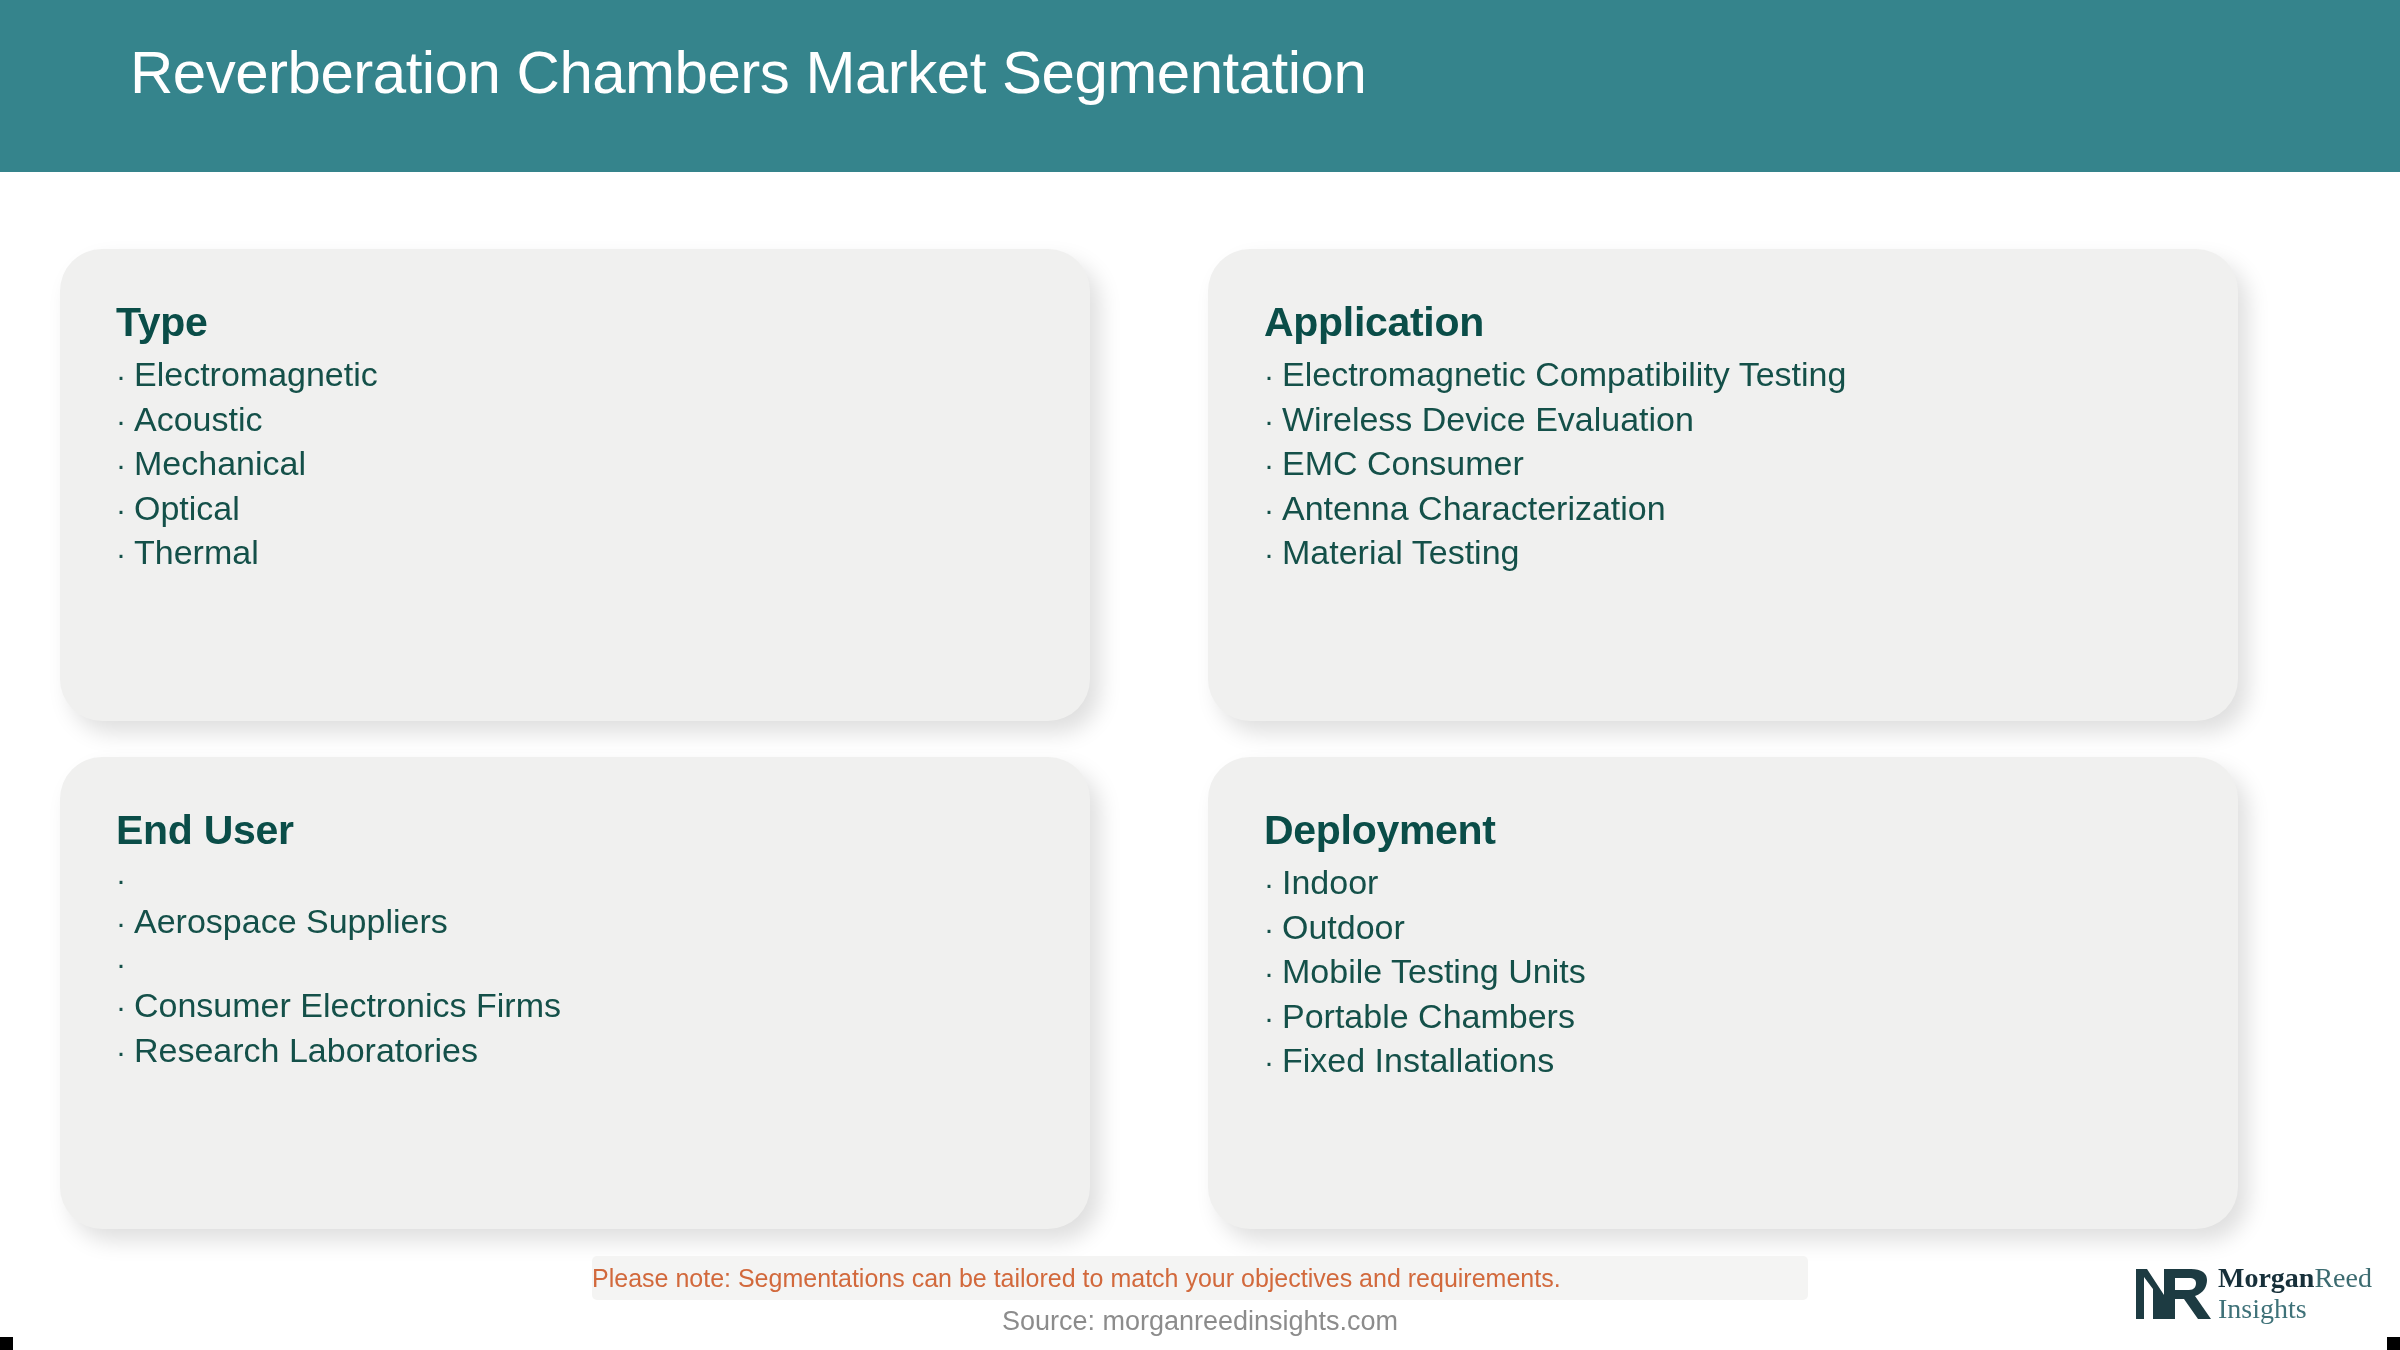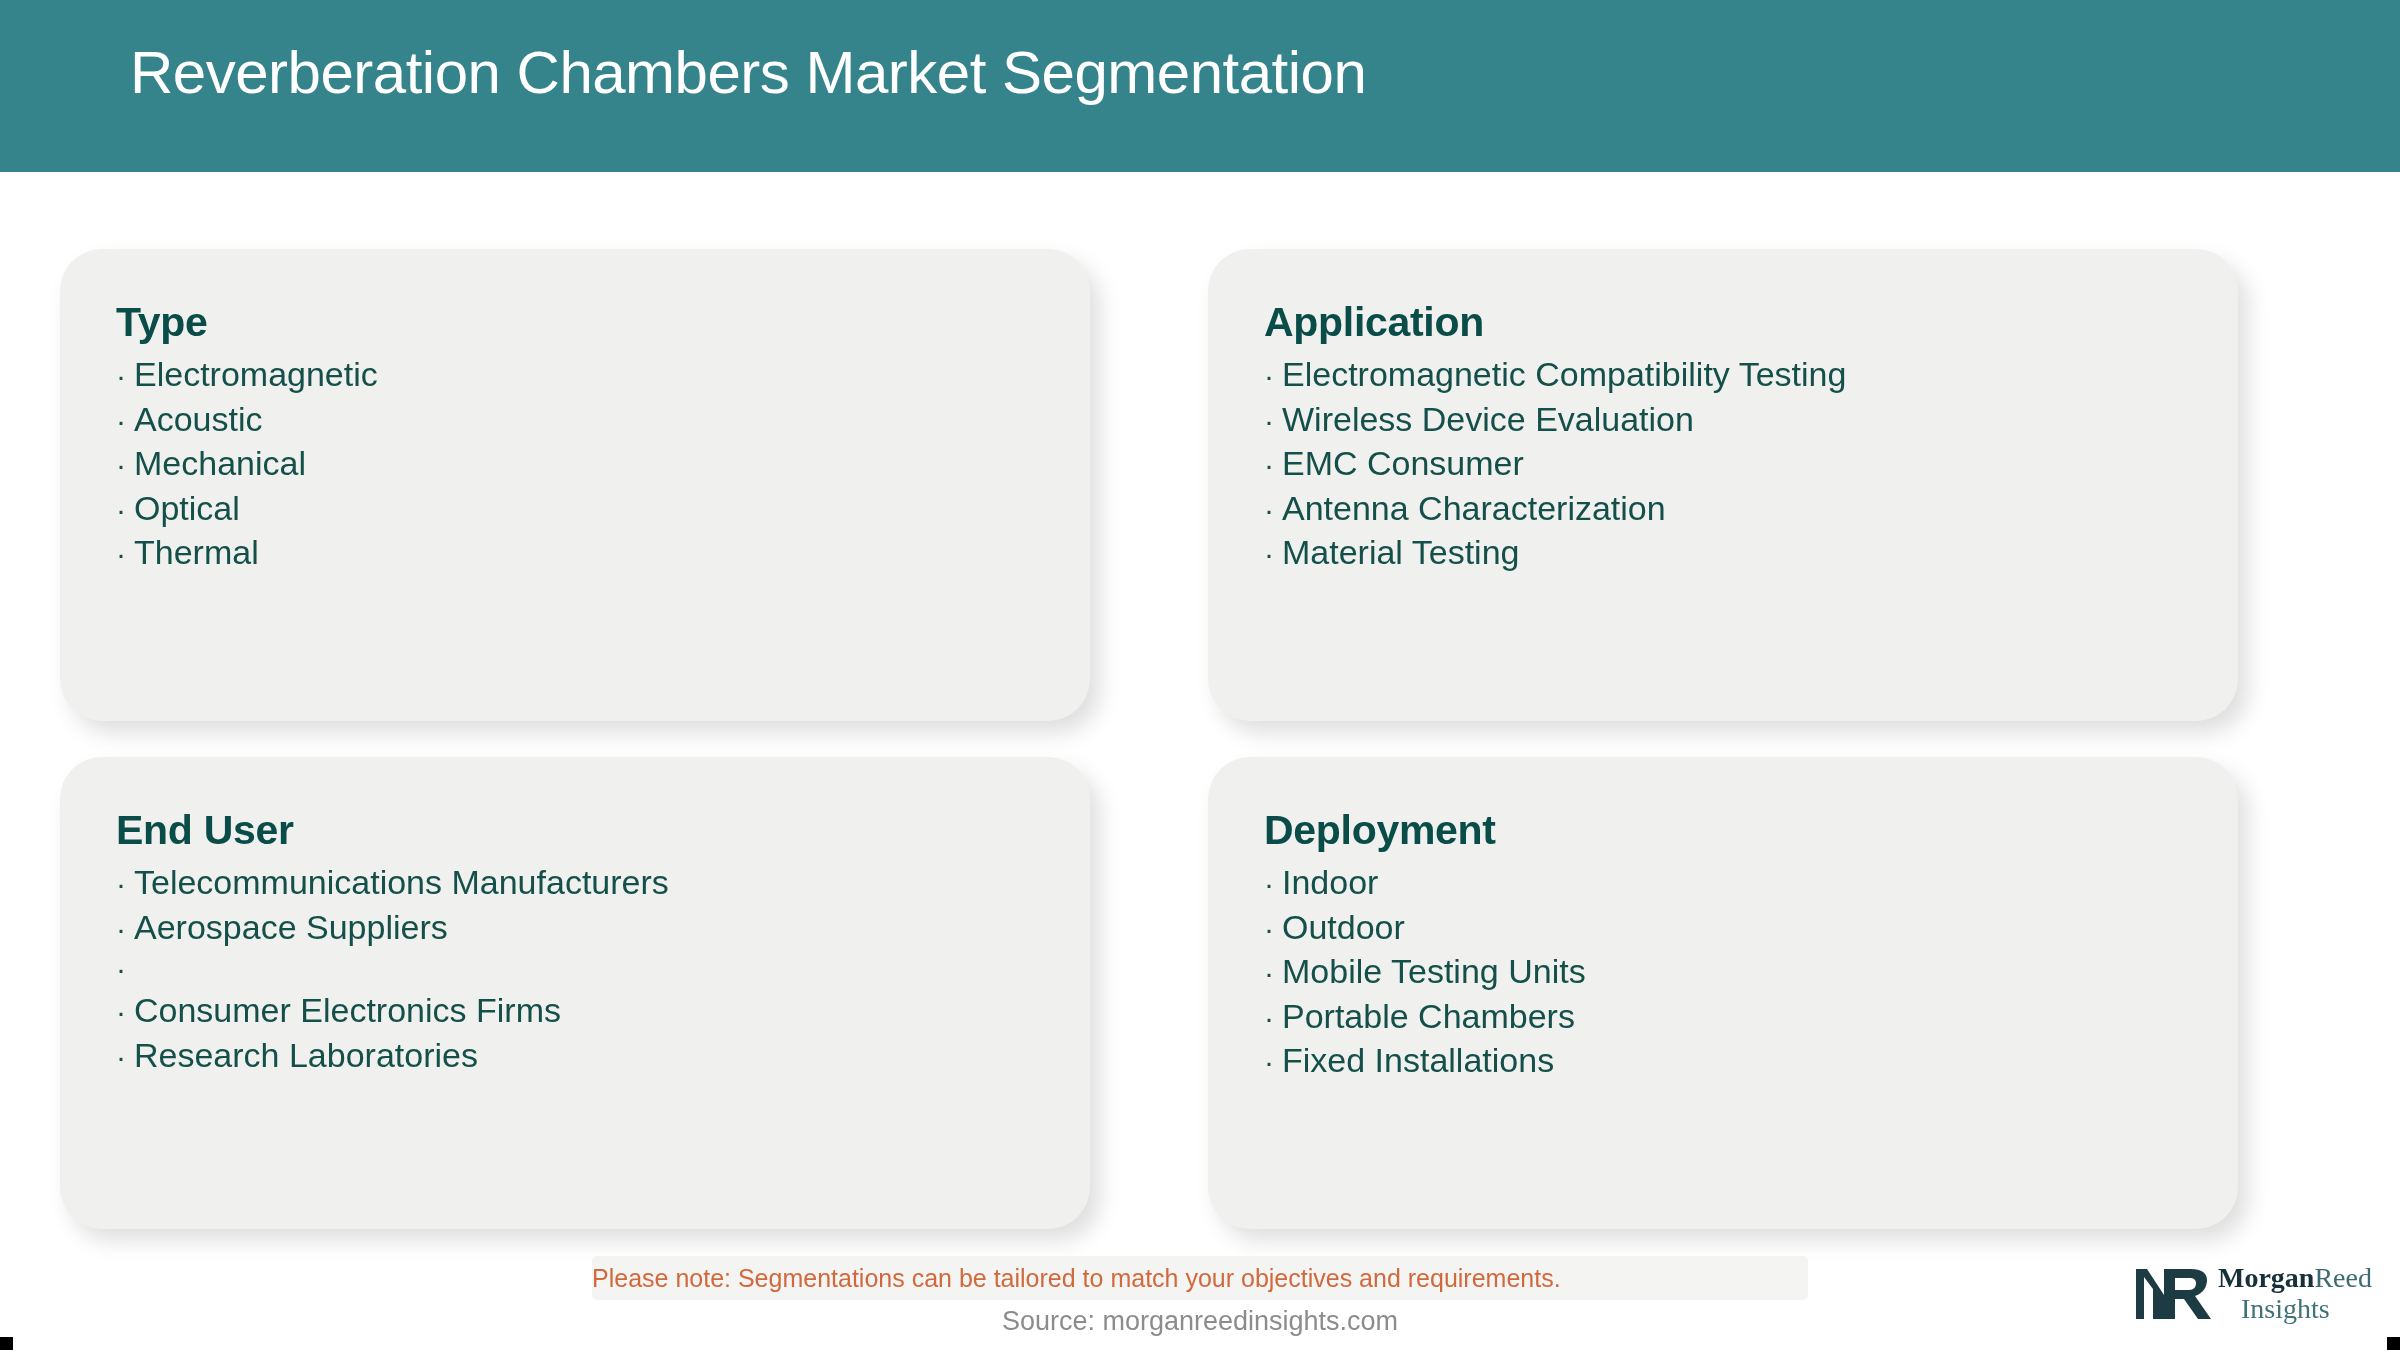--- a/index.html
+++ b/index.html
@@ -140,21 +140,20 @@
     line-height: 1.0;
   }
   .logo-line1 { font-size: 28px; white-space: nowrap; }
   .logo-morgan { font-weight: bold; color: #17303a; }
   .logo-reed   { font-weight: normal; color: #3c6b70; }
   .logo-line2 {
     font-size: 28px;
     color: #3f7279;
     margin-top: 3px;
     white-space: nowrap;
-    margin-left: 23px;
   }
 
   
   .corner-mark {
     position: absolute;
     width: 13px;
     height: 13px;
     background: #000000;
   }
   .corner-bl { left: 0px;    top: 1337px; }
@@ -219,21 +218,20 @@
           <span>Material Testing</span>
         </li>
     </ul>
   </div>
 
   <div class="card card-bl">
     <div class="card-title">End User</div>
     <ul class="card-list">
       <li>
           <span class="bullet">·</span>
-          <span>Telecommunications Manufacturers</span>
         </li>
       <li>
           <span class="bullet">·</span>
           <span>Aerospace Suppliers</span>
         </li>
       <li>
           <span class="bullet">·</span>
         </li>
       <li>
           <span class="bullet">·</span>

